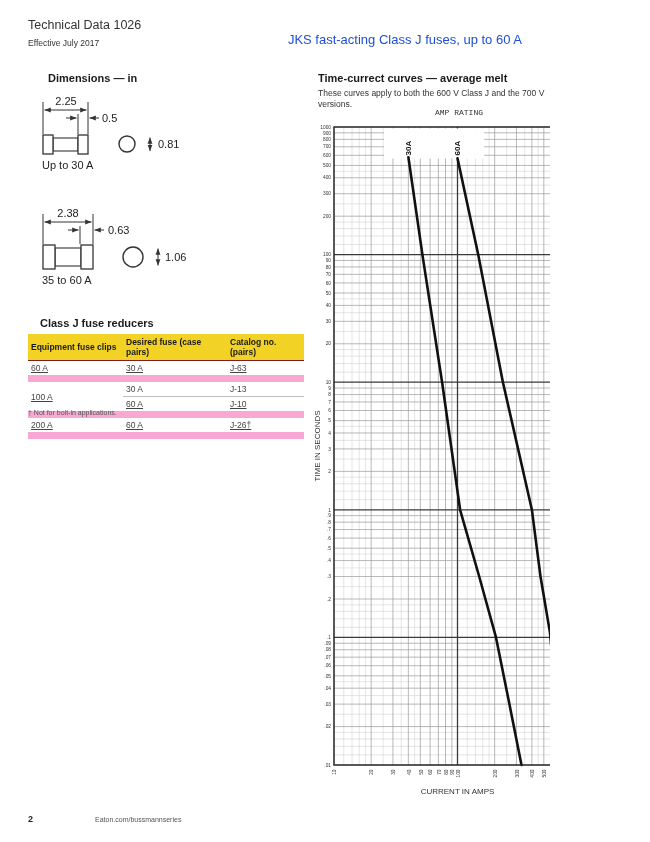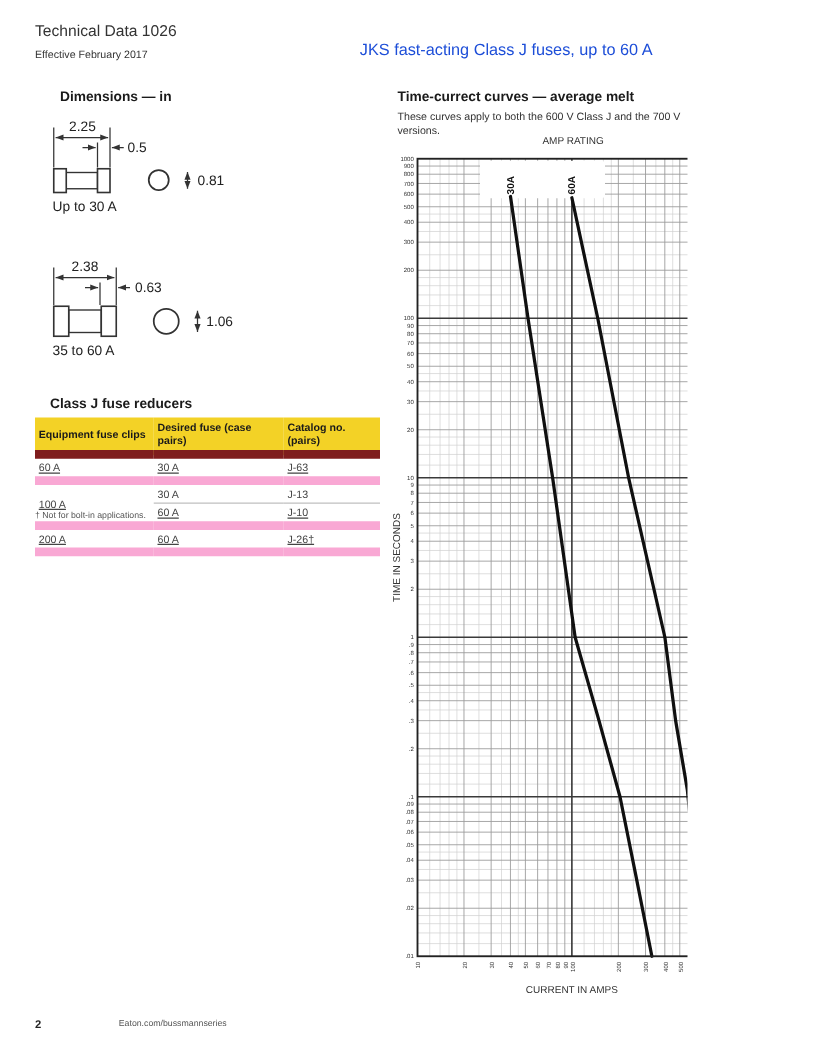--- a/index.html
+++ b/index.html
@@ -6,43 +6,43 @@
   .page{position:relative;width:550px;height:842px;background:#fff;overflow:hidden;
         font-family:"Liberation Sans","DejaVu Sans",sans-serif;color:#2e2e2e;}
   .abs{position:absolute;}
   .doc-title{left:28px;top:18px;font-size:12.5px;color:#333;}
   .effective{left:28px;top:38px;font-size:8.5px;color:#333;}
   .product-title{right:28px;top:32px;font-size:13px;color:#1d4ed8;}
   .sec-head{font-size:11px;font-weight:bold;color:#1a1a1a;}
   .dims-head{left:28px;top:72px;margin-left:20px;}
   .curves-head{left:318px;top:72px;}
   .curves-desc{left:318px;top:88px;width:252px;font-size:8.5px;line-height:1.3;color:#333;}
-  .amp-rating{right:67px;top:108px;font-size:8px;color:#333;}
+  .amp-rating{right:67px;top:108px;font-size:8px;color:#333;font-family:Liberation Mono, monospace;}
   .dims-svg{left:28px;top:88px;}
   .tbl-title{left:40px;top:317px;}
   .tbl-wrap{left:28px;top:334px;width:276px;}
   table.reducers{border-collapse:collapse;width:276px;font-size:8.5px;color:#444;}
   table.reducers th{text-align:left;font-weight:bold;color:#1a1a1a;font-size:8.5px;
-        padding:3px 3px 3px 3px;border-bottom:7px solid #7f1d1d;}
+        padding:3px 3px 3px 3px;border-bottom:1px solid #7f1d1d;}
   table.reducers td{padding:2px 3px;vertical-align:middle;}
   td.dark{border-bottom:7px solid #f9a8d4;text-decoration:underline;}
   td.light{border-bottom:1px solid #c0c0c0;}
   .footnote{left:28px;top:409px;font-size:7px;color:#555;}
   .chart-svg{left:300px;top:122px;}
   .page-num{left:28px;top:814px;font-size:9px;font-weight:bold;color:#222;}
   .website{left:95px;top:816px;font-size:7px;color:#555;}
   svg text{font-family:"Liberation Sans","DejaVu Sans",sans-serif;}
 </style>
 </head>
 <body>
 
 <div class="page">
 
   <div class="abs doc-title">Technical Data 1026</div>
-  <div class="abs effective">Effective February 2017</div>
+  <div class="abs effective">Effective July 2017</div>
   <div class="abs product-title">JKS fast-acting Class J fuses, up to 60 A</div>
 
   <div class="abs sec-head dims-head">Dimensions — in</div>
 
   <svg class="abs dims-svg" width="250" height="210">
     <defs>
       <marker id="ar" viewBox="0 0 10 10" refX="9" refY="5" markerWidth="7" markerHeight="7" orient="auto-start-reverse">
         <path d="M0,1.5 L9,5 L0,8.5 z" fill="#333"></path>
       </marker>
     </defs>

